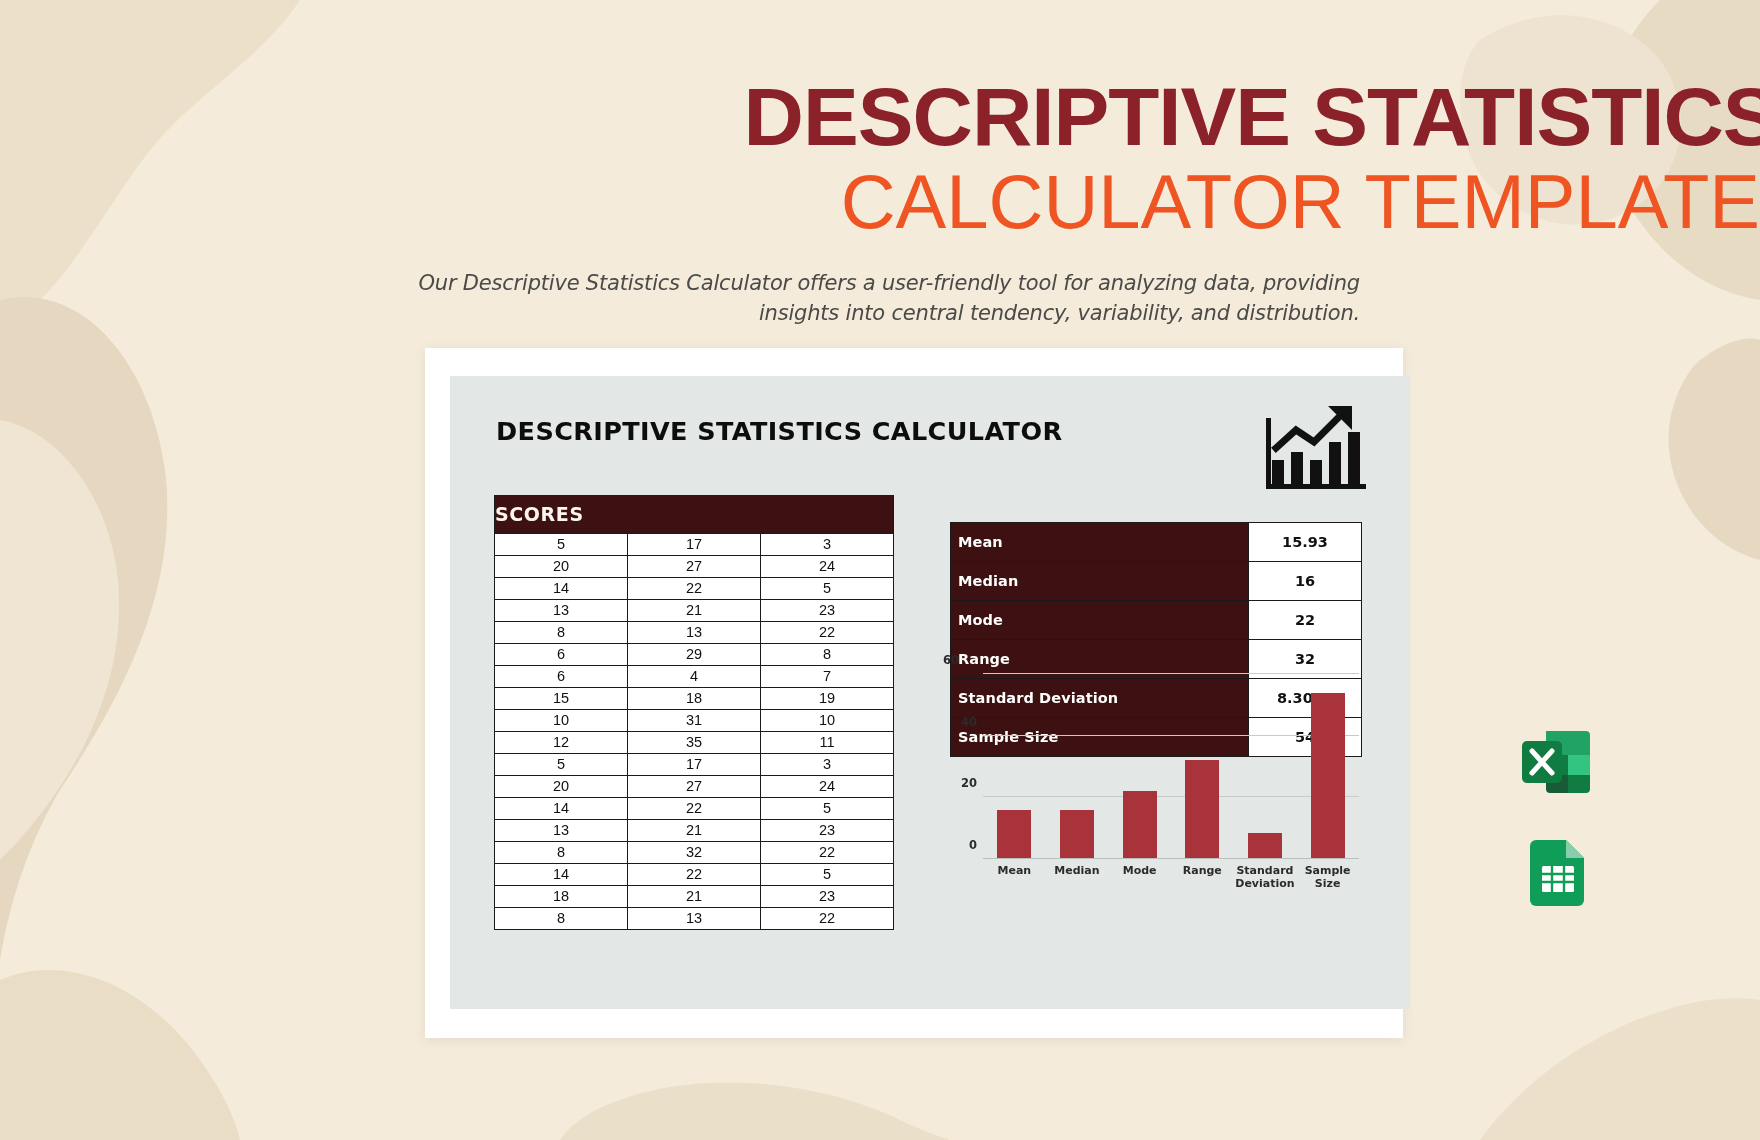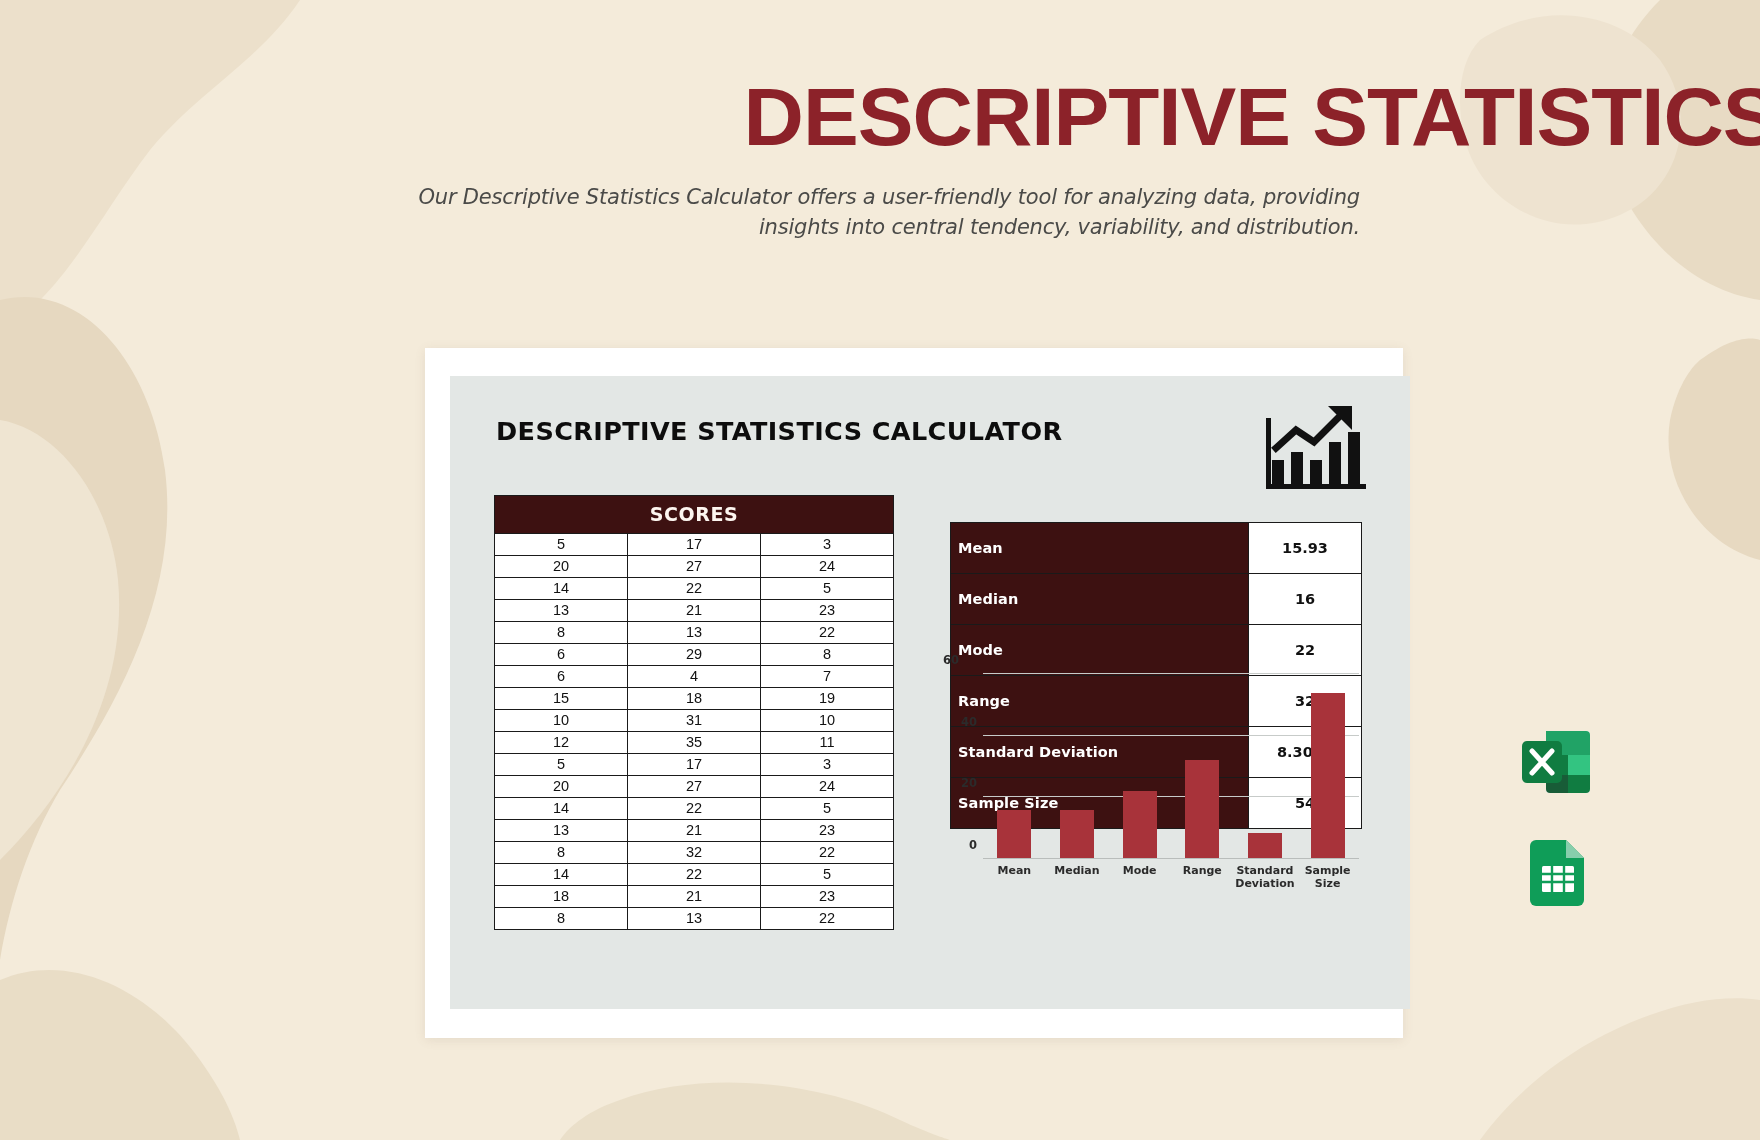--- a/index.html
+++ b/index.html
@@ -59,21 +59,21 @@
   
   .scores-table {
     position:absolute; left:44px; top:119px;
     width:400px; border-collapse:collapse;
     background:#fff; border:1.5px solid #1a1a1a;
   }
   .scores-table th {
     background:#3d1111; color:#fdf6f0;
     font-family:"DejaVu Sans", sans-serif;
     font-weight:bold; font-size:19px; letter-spacing:0.6px;
-    padding:7px 0 8px; text-align:center;
+    padding:7px 0 8px; text-align:left;
     border:1.5px solid #1a1a1a;
   }
   .scores-table td {
     border:1px solid #1a1a1a;
     text-align:center; font-size:14.5px; color:#111;
     font-family:"Liberation Sans", sans-serif;
     height:21.3px; padding:0; width:33.33%;
     line-height:21px;
   }
 
@@ -86,21 +86,21 @@
   .stats-table td {
     border:1px solid #1a1a1a; height:21.8px; padding:0 0 0 7px;
     font-family:"DejaVu Sans", sans-serif;
   }
   .stats-table td.lbl {
     background:#3d1111; color:#fff;
     font-weight:bold; font-size:14.5px; letter-spacing:0.1px;
   }
   .stats-table td.val {
     background:#fff; color:#111; width:113px;
-    font-weight:bold; font-size:14.5px; text-align:center; padding:17px;
+    font-weight:bold; font-size:14.5px; text-align:center; padding:11px;
   }
 
   
   .chart-wrap { position:absolute; left:495px; top:290px; width:420px; height:235px; }
   .chart-plot { position:absolute; left:38px; top:8px; right:6px; bottom:42px; }
   .gridline { position:absolute; left:0; right:0; height:1px; background:#c7cbc9; }
   .ytick {
     position:absolute; right:calc(100% + 6px); transform:translateY(-50%);
     font-family:"DejaVu Sans", sans-serif; font-weight:bold;
     font-size:11.5px; color:#2b2b2b; white-space:nowrap;
@@ -133,20 +133,21 @@
   <path fill="#e9ddc6" d="M0,980 C70,950 150,990 200,1060 C225,1095 235,1120 240,1140 L0,1140 Z"></path>
   <path fill="#e8dbc4" d="M1760,0 L1760,300 C1690,290 1630,230 1610,160 C1595,95 1620,40 1660,0 Z"></path>
   <path fill="#eee3d0" d="M1480,40 C1540,0 1620,10 1660,60 C1700,115 1680,190 1620,215 C1550,245 1480,200 1465,140 C1455,100 1460,60 1480,40 Z"></path>
   <path fill="#e7d9c1" d="M1700,360 C1740,330 1760,340 1760,340 L1760,560 C1700,545 1660,480 1670,420 C1675,395 1686,372 1700,360 Z"></path>
   <path fill="#ece0cb" d="M1760,1000 L1760,1140 L1480,1140 C1520,1085 1580,1040 1650,1015 C1690,1000 1730,995 1760,1000 Z"></path>
   <path fill="#eadfc9" d="M620,1100 C700,1070 820,1080 900,1120 C930,1134 950,1140 950,1140 L560,1140 C570,1125 590,1110 620,1100 Z"></path>
 </svg>
 
 <div class="header">
   <div class="title-1">DESCRIPTIVE STATISTICS</div>
+  <div class="title-2">CALCULATOR TEMPLATE</div>
   <div class="subtitle">Our Descriptive Statistics Calculator offers a user-friendly tool for analyzing data, providing insights into central tendency, variability, and distribution.</div>
 </div>
 
 <div class="card">
   <div class="sheet">
 
     <div class="sheet-title">DESCRIPTIVE STATISTICS CALCULATOR</div>
 
     <svg class="chart-icon" viewBox="0 0 110 95">
       <polyline points="16,50 36,32 54,44 84,14" fill="none" stroke="#111" stroke-width="7" stroke-linecap="square"></polyline>

